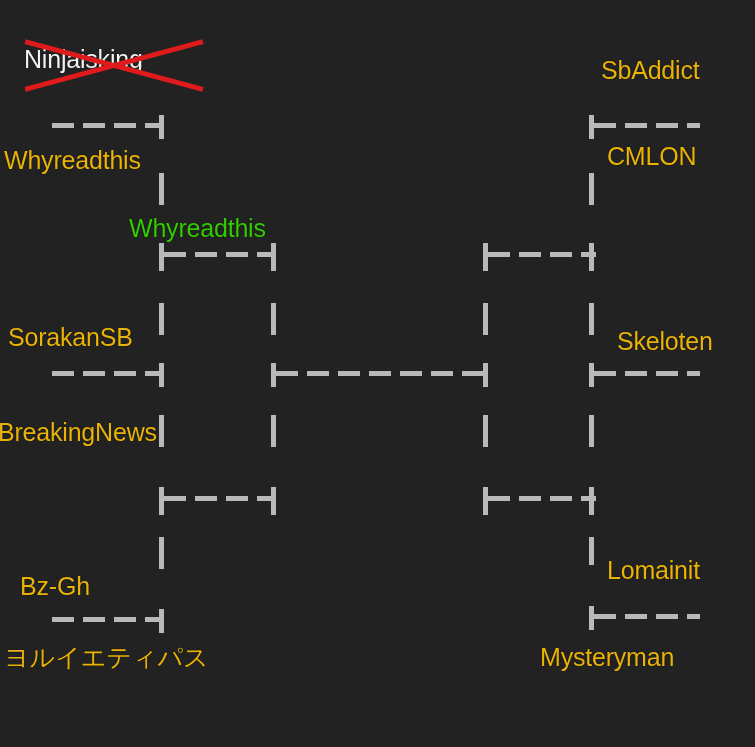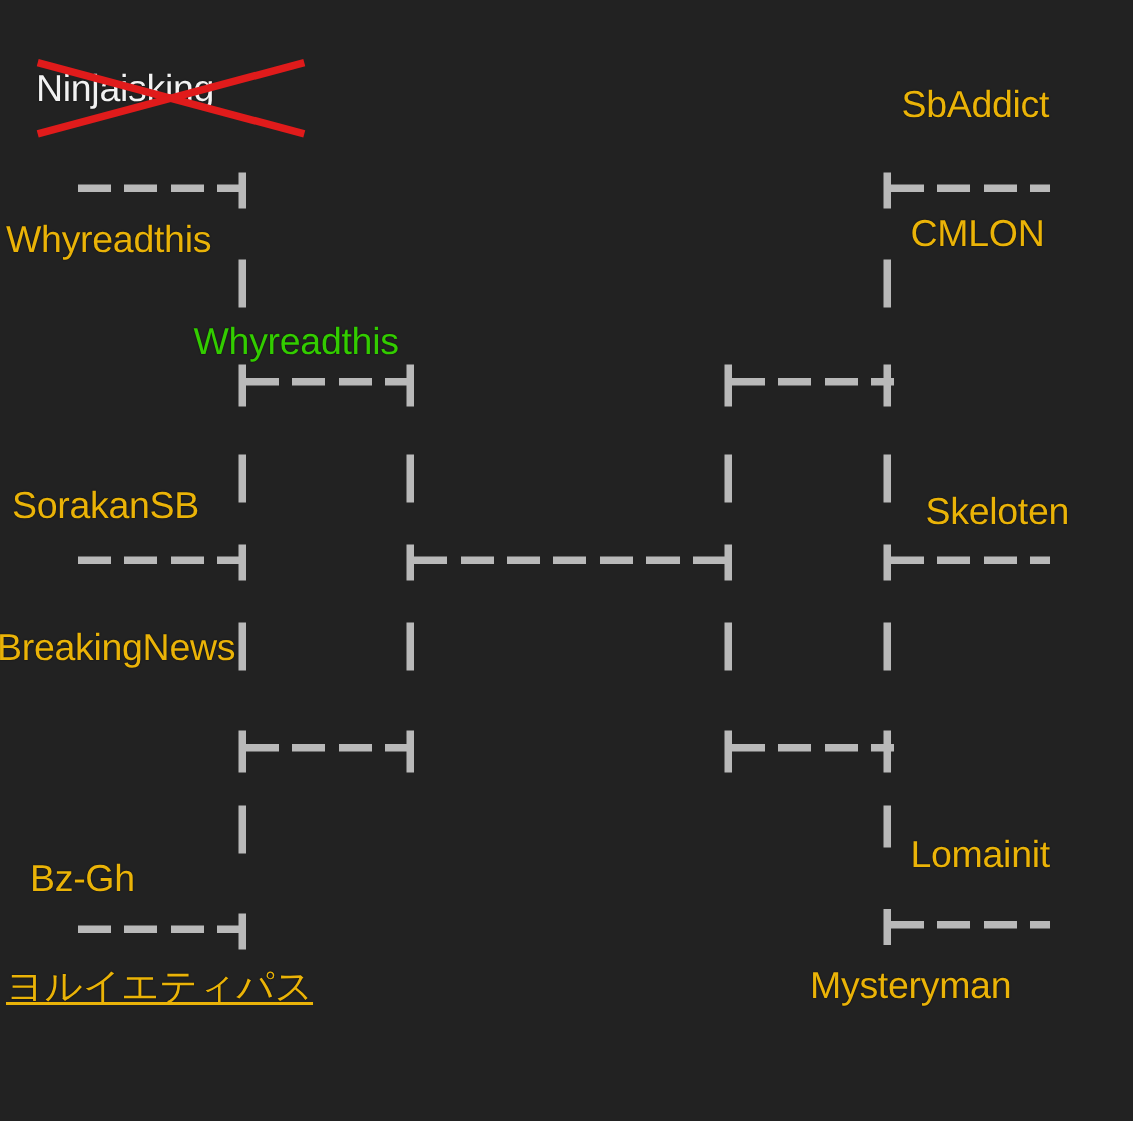--- a/index.html
+++ b/index.html
@@ -26,21 +26,20 @@
     white-space: nowrap;
     letter-spacing: -0.2px;
     text-shadow: 0 0 1px rgba(0,0,0,0.9);
   }
   .player.winner {
     color: #33cc00;
   }
   .player.jp {
     font-family: "DejaVu Sans", sans-serif;
     letter-spacing: 0px;
-    text-decoration: underline;
   }
   .player.eliminated {
     color: #f2f2f2;
   }
   
   .hline {
     position: absolute;
     height: 5px;
     background-image: repeating-linear-gradient(
       to right,

